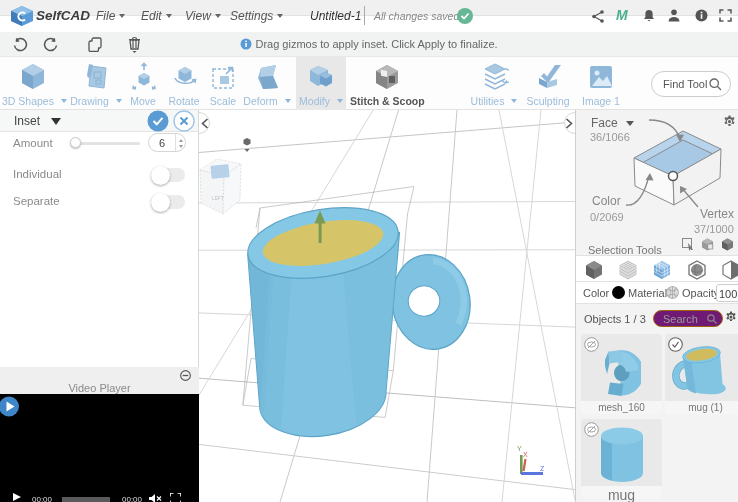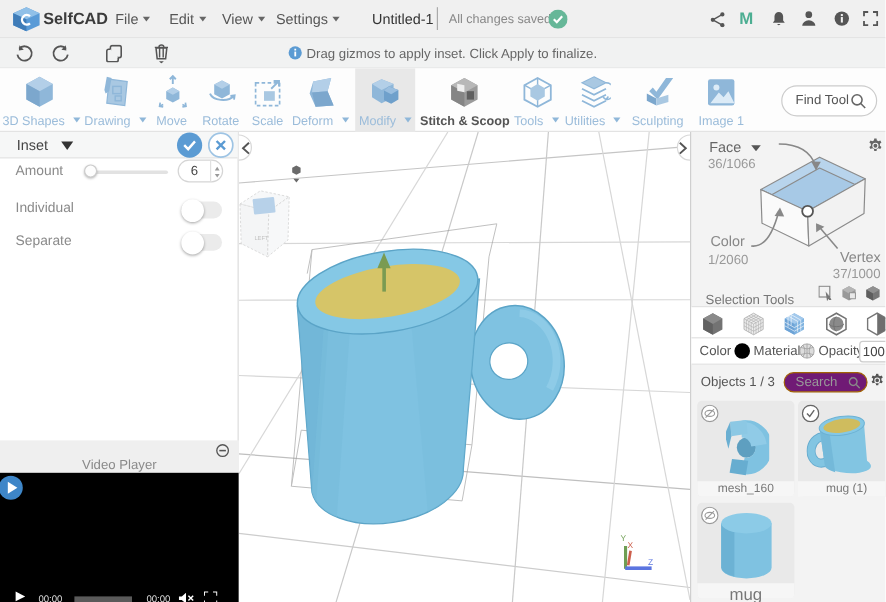--- a/index.html
+++ b/index.html
@@ -2,21 +2,21 @@
 <html><head>
 <meta charset="utf-8">
 <style>
 * { margin:0; padding:0; box-sizing:border-box; }
 html,body { width:738px; height:502px; overflow:hidden; background:#fff;
   font-family:"Liberation Sans", sans-serif; }
 #root { position:absolute; left:0; top:0; width:738px; height:502px; overflow:hidden; }
 .abs { position:absolute; }
 
 
-#topbar { left:0; top:0; width:738px; height:32px; background:#f0f0f0; border-bottom:1px solid #e2e2e2; }
+#topbar { left:0; top:0; width:738px; height:16px; background:#f0f0f0; border-bottom:1px solid #e2e2e2;font-style:italic; }
 #topbar .menu { font-size:12px; color:#555; top:9px; }
 .caret { display:inline-block; width:0; height:0; border-left:3.5px solid transparent; border-right:3.5px solid transparent; border-top:4px solid #666; margin-left:4px; vertical-align:2px; }
 #logotext { left:36px; top:8px; font-size:13.5px; color:#3c3c3c; font-weight:700; letter-spacing:0px; }
 
 
 #infobar { left:0; top:32px; width:738px; height:25px; background:#f1f2f2; border-bottom:1px solid #e6e8e8; }
 #infomsg { width:738px; text-align:center; top:6px; font-size:11px; color:#666; }
 
 
 #toolbar { left:0; top:57px; width:738px; height:53px; background:#fdfdfd; border-bottom:1px solid #e3e3e3; }
@@ -184,28 +184,20 @@
     </div>
     <div class="titem" style="left:350px; width:72px;font-weight:bold;">
       <svg width="28" height="30" viewBox="0 0 28 30">
           <path d="M14,3 L25,9 V21 L14,27 L3,21 V9 Z" fill="#9b9b9b"></path>
           <path d="M14,3 L25,9 L14,15 L3,9 Z" fill="#b8b8b8"></path>
           <path d="M3,9 L14,15 V27 L3,21 Z" fill="#858585"></path>
           <rect x="8" y="9" width="6" height="6" fill="#efefef" transform="skewY(12) translate(0,-3)"></rect>
           <rect x="16" y="14" width="6" height="7" fill="#5f5f5f"></rect>
         </svg>
       <div class="lbl dark">Stitch &amp; Scoop</div>
-    </div>
-    <div class="titem" style="left:426px; width:42px;">
-      <svg width="28" height="30" viewBox="0 0 28 30">
-          <path d="M14,3 L25,9 V21 L14,27 L3,21 V9 Z" fill="none" stroke="#8fb7d9" stroke-width="1.5"></path>
-          <path d="M14,3 V15 M3,9 L14,15 L25,9 M14,15 V27" stroke="#8fb7d9" stroke-width="1.2" fill="none"></path>
-          <path d="M14,8 l6,3.5 v7 l-6,3.5 l-6,-3.5 v-7 Z" fill="#a9c8e2"></path>
-        </svg>
-      <div class="lbl">Tools <span class="caret" style="border-top-color:#8fb7d9;"></span></div>
     </div>
     <div class="titem" style="left:468px; width:52px;">
       <svg width="28" height="30" viewBox="0 0 28 30">
           <path d="M14,2 L24,7 L14,12 L4,7 Z" fill="#a9c8e2" stroke="#8fb7d9" stroke-width="1"></path>
           <path d="M4,12 L14,17 L24,12 M4,17 L14,22 L24,17 M4,22 L14,27 L24,22" stroke="#8fb7d9" stroke-width="1.5" fill="none"></path>
           <path d="M24,7 a4,4 0 0 1 0,14 M24,21 l2,-2.5 M24,21 l-2.5,-2" stroke="#8fb7d9" stroke-width="1.3" fill="none"></path>
         </svg>
       <div class="lbl">Utilities <span class="caret" style="border-top-color:#8fb7d9;"></span></div>
     </div>
     <div class="titem" style="left:524px; width:48px;">
@@ -396,21 +388,21 @@
         <path d="M50,95 Q65,97 73,66"></path>
         <path d="M122,97 L105,77"></path>
       </g>
       <g fill="#888">
         <path d="M104,32 L100,24.5 L108,24.8 Z"></path>
         <path d="M74,63 L69.5,70 L77.5,70.5 Z"></path>
         <path d="M104,76 L104.2,83.5 L111,79 Z"></path>
       </g>
     </svg>
     <div class="rp" style="left:16px; top:84px; font-size:12px; color:#888;">Color</div>
-    <div class="rp" style="left:14px; top:101px; font-size:11px; color:#999;">1/2060</div>
+    <div class="rp" style="left:14px; top:101px; font-size:11px; color:#999;">0/2069</div>
     <div class="rp" style="left:124px; top:97px; font-size:12px; color:#888;">Vertex</div>
     <div class="rp" style="left:118px; top:113px; font-size:11px; color:#999;">37/1000</div>
     <div class="rp" style="left:12px; top:134px; font-size:11px; color:#777;">Selection Tools</div>
     <svg class="abs" style="left:106px; top:128px;" width="13" height="13" viewBox="0 0 13 13">
       <rect x="0.5" y="0.5" width="9" height="9" fill="none" stroke="#888" stroke-width="1"></rect>
       <path d="M6,5 L11,12 L8.5,12 L10,9.5 Z" fill="#777"></path>
       <path d="M6,5 l4.6,6.4 l-2.3,-0.3 l-1.1,2 Z" fill="#777"></path>
     </svg>
     <svg class="abs" style="left:125px; top:128px;" width="13" height="13" viewBox="0 0 13 13">
       <path d="M6.5,0.5 L12,3.5 V9.5 L6.5,12.5 L1,9.5 V3.5 Z" fill="#999"></path>

